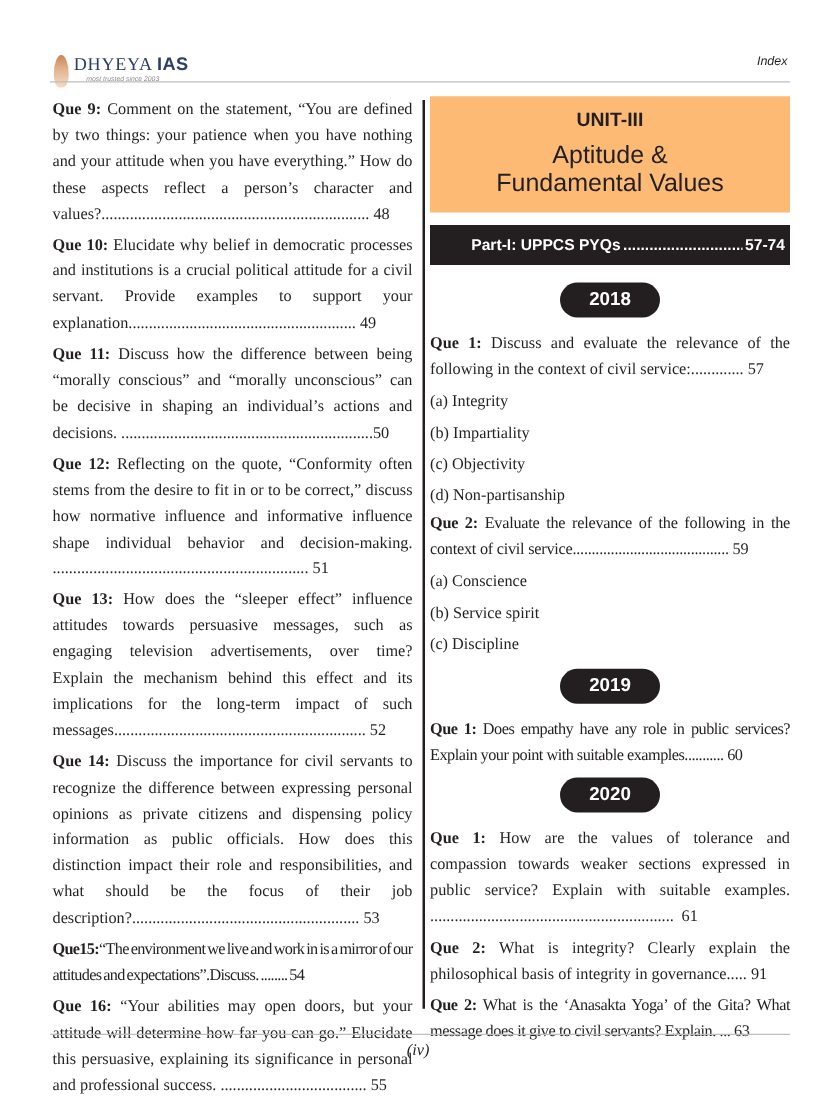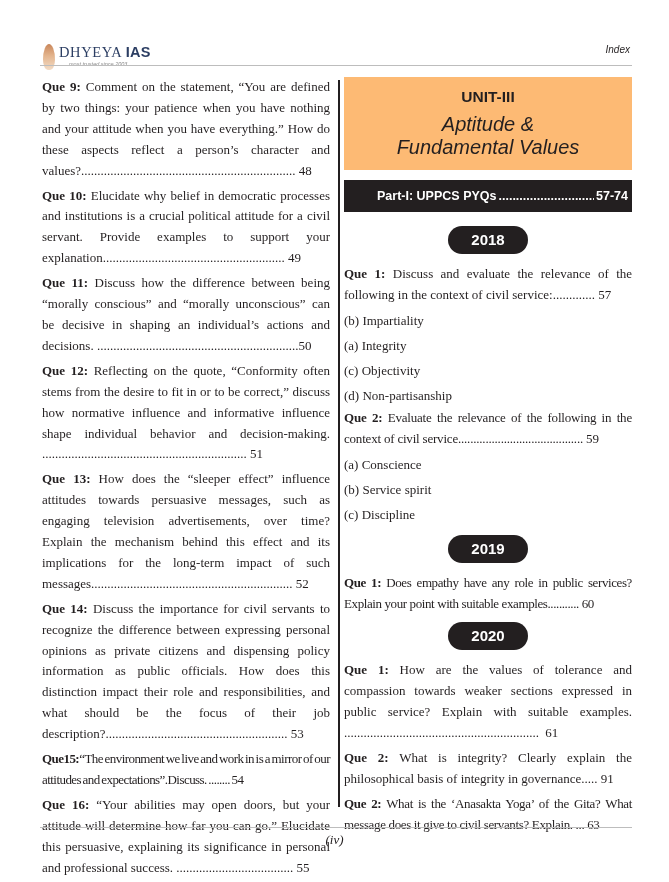--- a/index.html
+++ b/index.html
@@ -25,21 +25,21 @@
     .right-col { position: absolute; left: 344px; top: 77px; width: 288px; }
 
     .entry { font-size: 13px; line-height: 20.9px; text-align: justify; margin-bottom: 4px; }
     .entry .q { font-weight: bold; }
     .entry .page { white-space: nowrap; }
     .entry.tight { letter-spacing: -0.55px; word-spacing: -1.2px; }
     .entry.wide { word-spacing: 3px; }
 
     .unit-box { background: #fdba74; height: 93px; text-align: center; font-family: "Liberation Sans", sans-serif; color: #231f20; padding-top: 10px; }
     .unit-box .unit { font-weight: bold; font-size: 15.5px; line-height: 20px; margin-bottom: 6px; }
-    .unit-box .title { font-size: 20px; line-height: 23px; font-style: italic; }
+    .unit-box .title { font-size: 20px; line-height: 23px; }
 
     .part-bar { margin-top: 10px; background: #231f20; color: #ffffff; height: 32px; font-family: "Liberation Sans", sans-serif; font-weight: bold; font-size: 12.5px; display: flex; align-items: center; padding: 0 4px 0 5px; }
     .part-bar .lbl { white-space: nowrap; padding-left: 28px; }
     .part-bar .dots { flex: 1; overflow: hidden; white-space: nowrap; margin: 0 2px; }
     .part-bar .pg { white-space: nowrap; }
 
     .year-wrap { text-align: center; margin: 14px 0 10px; }
     .year-pill { display: inline-block; background: #231f20; color: #fff; font-family: "Liberation Sans", sans-serif; font-weight: bold; font-size: 15px; width: 80px; height: 28px; line-height: 28px; border-radius: 14px; text-align: center; }
 
     .sub-item { font-size: 13px; line-height: 25px; }
@@ -85,22 +85,22 @@
   </div>
 
   <div class="part-bar">
     <span class="lbl">Part-I: UPPCS PYQs</span>
     <span class="dots">....................................................</span>
     <span class="pg">57-74</span>
   </div>
 
   <div class="year-wrap"><span class="year-pill">2018</span></div>
   <p class="entry" style="margin-bottom:2px"><span class="q">Que 1:</span> <span>Discuss and evaluate the relevance of the following in the context of civil service:</span><span>.............</span> <span class="page">57</span></p>
+  <div class="sub-item">(a) Integrity</div>
   <div class="sub-item">(b) Impartiality</div>
-  <div class="sub-item">(a) Integrity</div>
   <div class="sub-item">(c) Objectivity</div>
   <div class="sub-item">(d) Non-partisanship</div>
   <p class="entry" style="margin-bottom:2px;letter-spacing:-0.2px"><span class="q">Que 2:</span> <span>Evaluate the relevance of the following in the context of civil service</span><span>.........................................</span> <span class="page">59</span></p>
   <div class="sub-item">(a) Conscience</div>
   <div class="sub-item">(b) Service spirit</div>
   <div class="sub-item">(c) Discipline</div>
 
   <div class="year-wrap" style="margin-top:8px"><span class="year-pill">2019</span></div>
   <p class="entry" style="letter-spacing:-0.4px"><span class="q">Que 1:</span> <span>Does empathy have any role in public services? Explain your point with suitable examples</span><span>...........</span> <span class="page">60</span></p>
 

